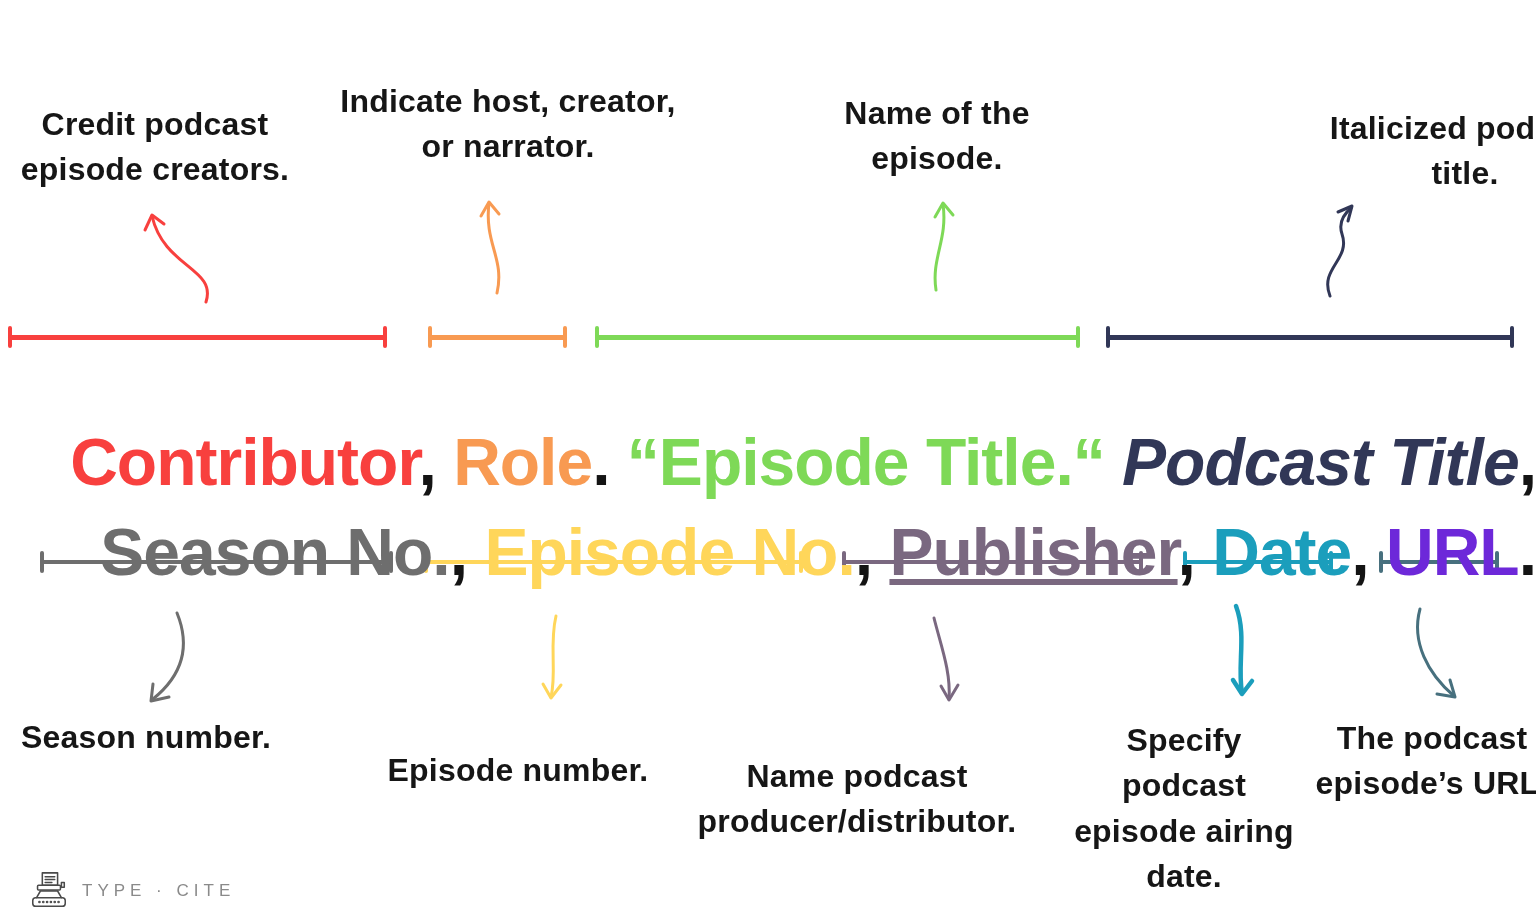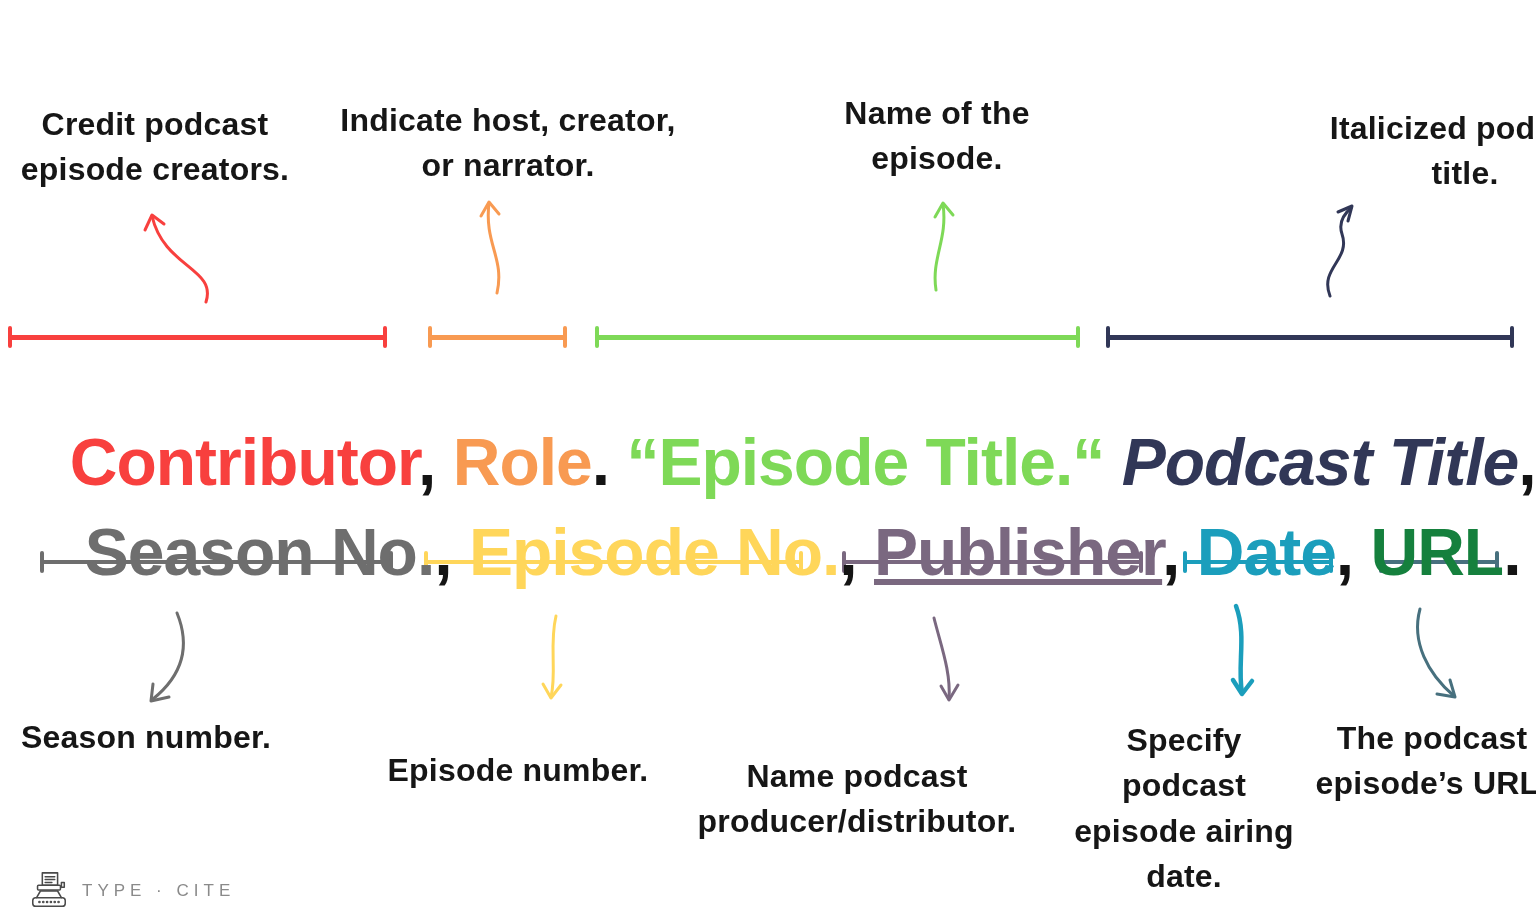--- a/index.html
+++ b/index.html
@@ -1,20 +1,20 @@
 <!DOCTYPE html>
 <html><head>
 <meta charset="utf-8">
 <style>
   html,body{margin:0;padding:0;background:#ffffff;}
   .stage{position:relative;width:1536px;height:922px;background:#ffffff;overflow:hidden;
          font-family:"Liberation Sans","DejaVu Sans",sans-serif;}
   .note{position:absolute;transform:translateX(-50%);text-align:center;
         font-size:32px;font-weight:700;color:#161616;line-height:1.42;letter-spacing:.2px;}
-  .cite-line{position:absolute;left:0;width:1536px;text-align:center;white-space:pre;
+  .cite-line{position:absolute;left:0;width:1536px;text-align:right;white-space:pre;
              font-size:66px;font-weight:700;letter-spacing:-1px;color:#141414;line-height:1;}
   .cite-line .italic{font-style:italic;}
   .bracket{position:absolute;height:22px;}
   .bracket .ln{position:absolute;left:0;right:0;top:50%;margin-top:-2.5px;height:5px;
                background:currentColor;border-radius:3px;}
   .bracket.b2 .ln{margin-top:-2px;height:4px;}
   .bracket .tk{position:absolute;top:0;bottom:0;width:4px;background:currentColor;border-radius:2px;}
   .bracket .tk.l{left:0;} .bracket .tk.r{right:0;}
   .arrows{position:absolute;left:0;top:0;pointer-events:none;}
   .arrows g{fill:none;stroke:currentColor;stroke-width:3;stroke-linecap:round;stroke-linejoin:round;}
@@ -22,21 +22,21 @@
   .logo{position:absolute;left:28px;top:870px;display:flex;align-items:center;gap:12px;}
   .logo svg{stroke:#4a4a4a;fill:none;stroke-width:1.6;stroke-linecap:round;stroke-linejoin:round;}
   .logo .wordmark{font-size:17px;letter-spacing:5px;color:#8a8a8a;font-weight:500;}
 </style>
 </head>
 <body>
 
 <div class="stage">
 
   <div class="note" style="left:155px;top:102px;width:290px">Credit podcast episode creators.</div>
-  <div class="note" style="left:508px;top:98px;width:370px">Indicate host, creator, or narrator.</div>
+  <div class="note" style="left:508px;top:79px;width:370px">Indicate host, creator, or narrator.</div>
   <div class="note" style="left:937px;top:91px;width:220px">Name of the episode.</div>
   <div class="note" style="left:1465px;top:106px;width:280px">Italicized podcast title.</div>
 
   <div class="note" style="left:146px;top:715px;width:270px">Season number.</div>
   <div class="note" style="left:518px;top:748px;width:290px">Episode number.</div>
   <div class="note" style="left:857px;top:754px;width:330px">Name podcast producer/distributor.</div>
   <div class="note" style="left:1184px;top:718px;width:240px">Specify podcast episode airing date.</div>
   <div class="note" style="left:1432px;top:716px;width:240px">The podcast episode’s URL.</div>
 
   <div class="bracket" style="left: 8px; top: 326px; width: 379px; color: rgb(248, 64, 62);">
@@ -84,21 +84,21 @@
     <i class="tk l"></i>
       <i class="ln"></i>
       <i class="tk r"></i>
     </div>
 
   <div class="cite-line" style="top:363px">
     <span style="color: rgb(248, 64, 62);">Contributor</span><span>, </span><span style="color: rgb(248, 154, 82);">Role</span><span>. </span><span style="color: rgb(126, 217, 87);">“Episode Title.“</span><span> </span><span class="italic" style="color: rgb(49, 55, 87);">Podcast Title</span><span>,</span>
   </div>
 
   <div class="cite-line" style="top:453px">
-    <span style="color: rgb(110, 110, 110);">Season No.</span><span>, </span><span style="color: rgb(255, 214, 90);">Episode No.</span><span>, </span><span style="color: rgb(122, 104, 128); text-decoration: underline;">Publisher</span><span>, </span><span style="color: rgb(27, 158, 188);">Date</span><span>, </span><span style="color: #15803d;">URL</span><span>.</span>
+    <span style="color: rgb(110, 110, 110);">Season No.</span><span>, </span><span style="color: rgb(255, 214, 90);">Episode No.</span><span>, </span><span style="color: rgb(122, 104, 128); text-decoration: underline;">Publisher</span><span>, </span><span style="color: rgb(27, 158, 188);">Date</span><span>, </span><span style="color: #6d28d9;">URL</span><span>.</span>
   </div>
 
   <svg class="arrows" width="1536" height="922" viewBox="0 0 1536 922">
     <g style="color: rgb(248, 64, 62);">
       <path d="M206,302 C217,268 164,268 152,216"></path>
       <polyline points="145,230 152,215 164,224"></polyline>
     </g>
     <g style="color: rgb(248, 154, 82);">
       <path d="M497,293 C505,258 484,244 489,203"></path>
       <polyline points="481,216 489,202 499,214"></polyline>

